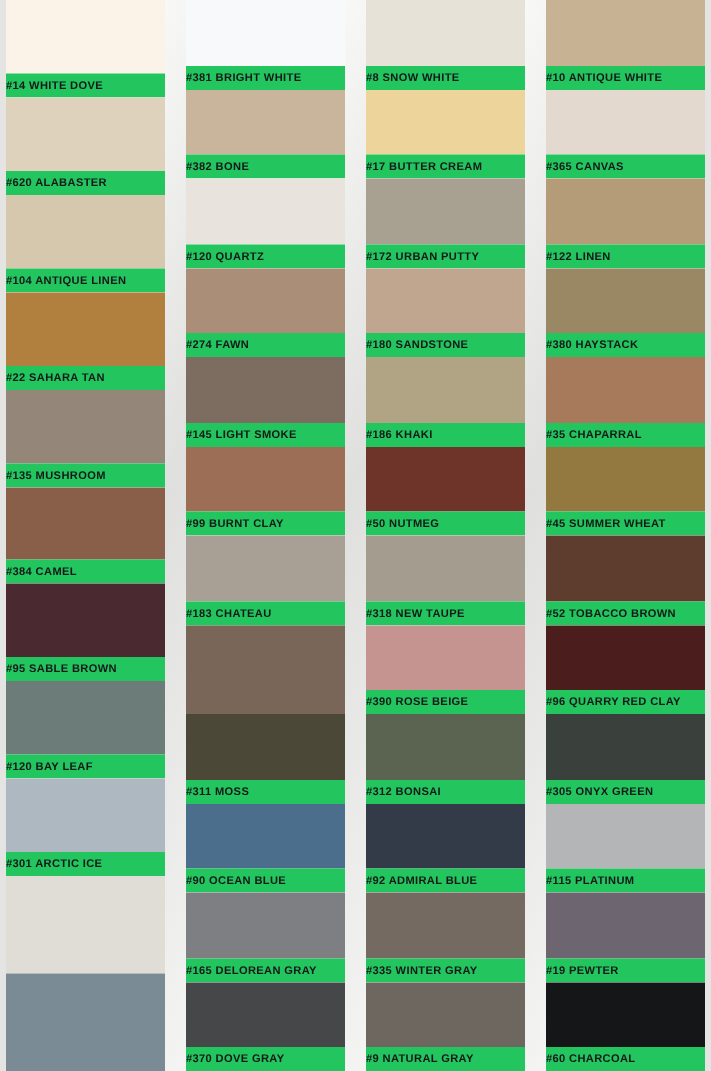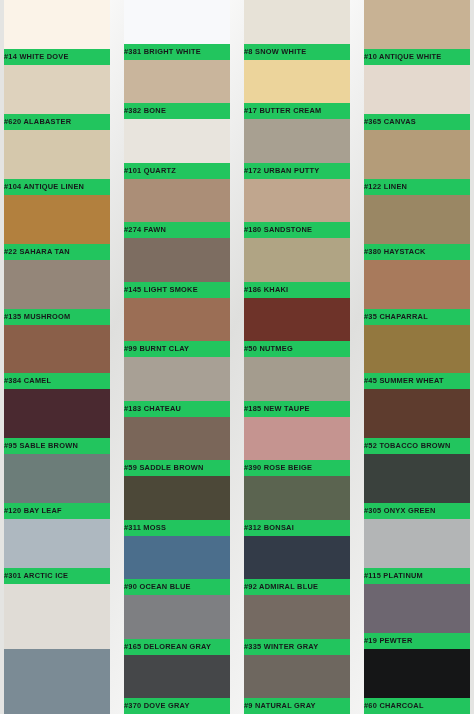--- a/index.html
+++ b/index.html
@@ -134,41 +134,40 @@
     <div class="cell">
       <div class="swatch" style="background-color: rgb(248, 249, 251);"></div>
       <div class="swatch-label">#381 BRIGHT WHITE</div>
     </div>
     <div class="cell">
       <div class="swatch" style="background-color: rgb(201, 181, 156);"></div>
       <div class="swatch-label">#382 BONE</div>
     </div>
     <div class="cell">
       <div class="swatch" style="background-color: rgb(232, 228, 221);"></div>
-      <div class="swatch-label">#101 QUARTZ</div>
+      <div class="swatch-label">#120 QUARTZ</div>
     </div>
     <div class="cell">
       <div class="swatch" style="background-color: rgb(171, 142, 119);"></div>
       <div class="swatch-label">#274 FAWN</div>
     </div>
     <div class="cell">
       <div class="swatch" style="background-color: rgb(125, 109, 97);"></div>
       <div class="swatch-label">#145 LIGHT SMOKE</div>
     </div>
     <div class="cell">
       <div class="swatch" style="background-color: rgb(155, 110, 85);"></div>
       <div class="swatch-label">#99 BURNT CLAY</div>
     </div>
     <div class="cell">
       <div class="swatch" style="background-color: rgb(168, 160, 149);"></div>
       <div class="swatch-label">#183 CHATEAU</div>
     </div>
     <div class="cell">
       <div class="swatch" style="background-color: rgb(122, 102, 89);"></div>
-      <div class="swatch-label">#59 SADDLE BROWN</div>
     </div>
     <div class="cell">
       <div class="swatch" style="background-color: rgb(76, 72, 56);"></div>
       <div class="swatch-label">#311 MOSS</div>
     </div>
     <div class="cell">
       <div class="swatch" style="background-color: rgb(75, 110, 140);"></div>
       <div class="swatch-label">#90 OCEAN BLUE</div>
     </div>
     <div class="cell">
@@ -203,21 +202,21 @@
     <div class="cell">
       <div class="swatch" style="background-color: rgb(176, 164, 132);"></div>
       <div class="swatch-label">#186 KHAKI</div>
     </div>
     <div class="cell">
       <div class="swatch" style="background-color: rgb(110, 51, 41);"></div>
       <div class="swatch-label">#50 NUTMEG</div>
     </div>
     <div class="cell">
       <div class="swatch" style="background-color: rgb(164, 156, 142);"></div>
-      <div class="swatch-label">#185 NEW TAUPE</div>
+      <div class="swatch-label">#318 NEW TAUPE</div>
     </div>
     <div class="cell">
       <div class="swatch" style="background-color: rgb(197, 148, 144);"></div>
       <div class="swatch-label">#390 ROSE BEIGE</div>
     </div>
     <div class="cell">
       <div class="swatch" style="background-color: rgb(91, 100, 80);"></div>
       <div class="swatch-label">#312 BONSAI</div>
     </div>
     <div class="cell">
@@ -259,20 +258,24 @@
     </div>
     <div class="cell">
       <div class="swatch" style="background-color: rgb(147, 120, 63);"></div>
       <div class="swatch-label">#45 SUMMER WHEAT</div>
     </div>
     <div class="cell">
       <div class="swatch" style="background-color: rgb(94, 60, 46);"></div>
       <div class="swatch-label">#52 TOBACCO BROWN</div>
     </div>
     <div class="cell">
+      <div class="swatch" style="background-color: rgb(75, 30, 29);"></div>
+      <div class="swatch-label">#96 QUARRY RED CLAY</div>
+    </div>
+    <div class="cell">
       <div class="swatch" style="background-color: rgb(58, 65, 61);"></div>
       <div class="swatch-label">#305 ONYX GREEN</div>
     </div>
     <div class="cell">
       <div class="swatch" style="background-color: rgb(179, 181, 182);"></div>
       <div class="swatch-label">#115 PLATINUM</div>
     </div>
     <div class="cell">
       <div class="swatch" style="background-color: rgb(109, 102, 112);"></div>
       <div class="swatch-label">#19 PEWTER</div>

